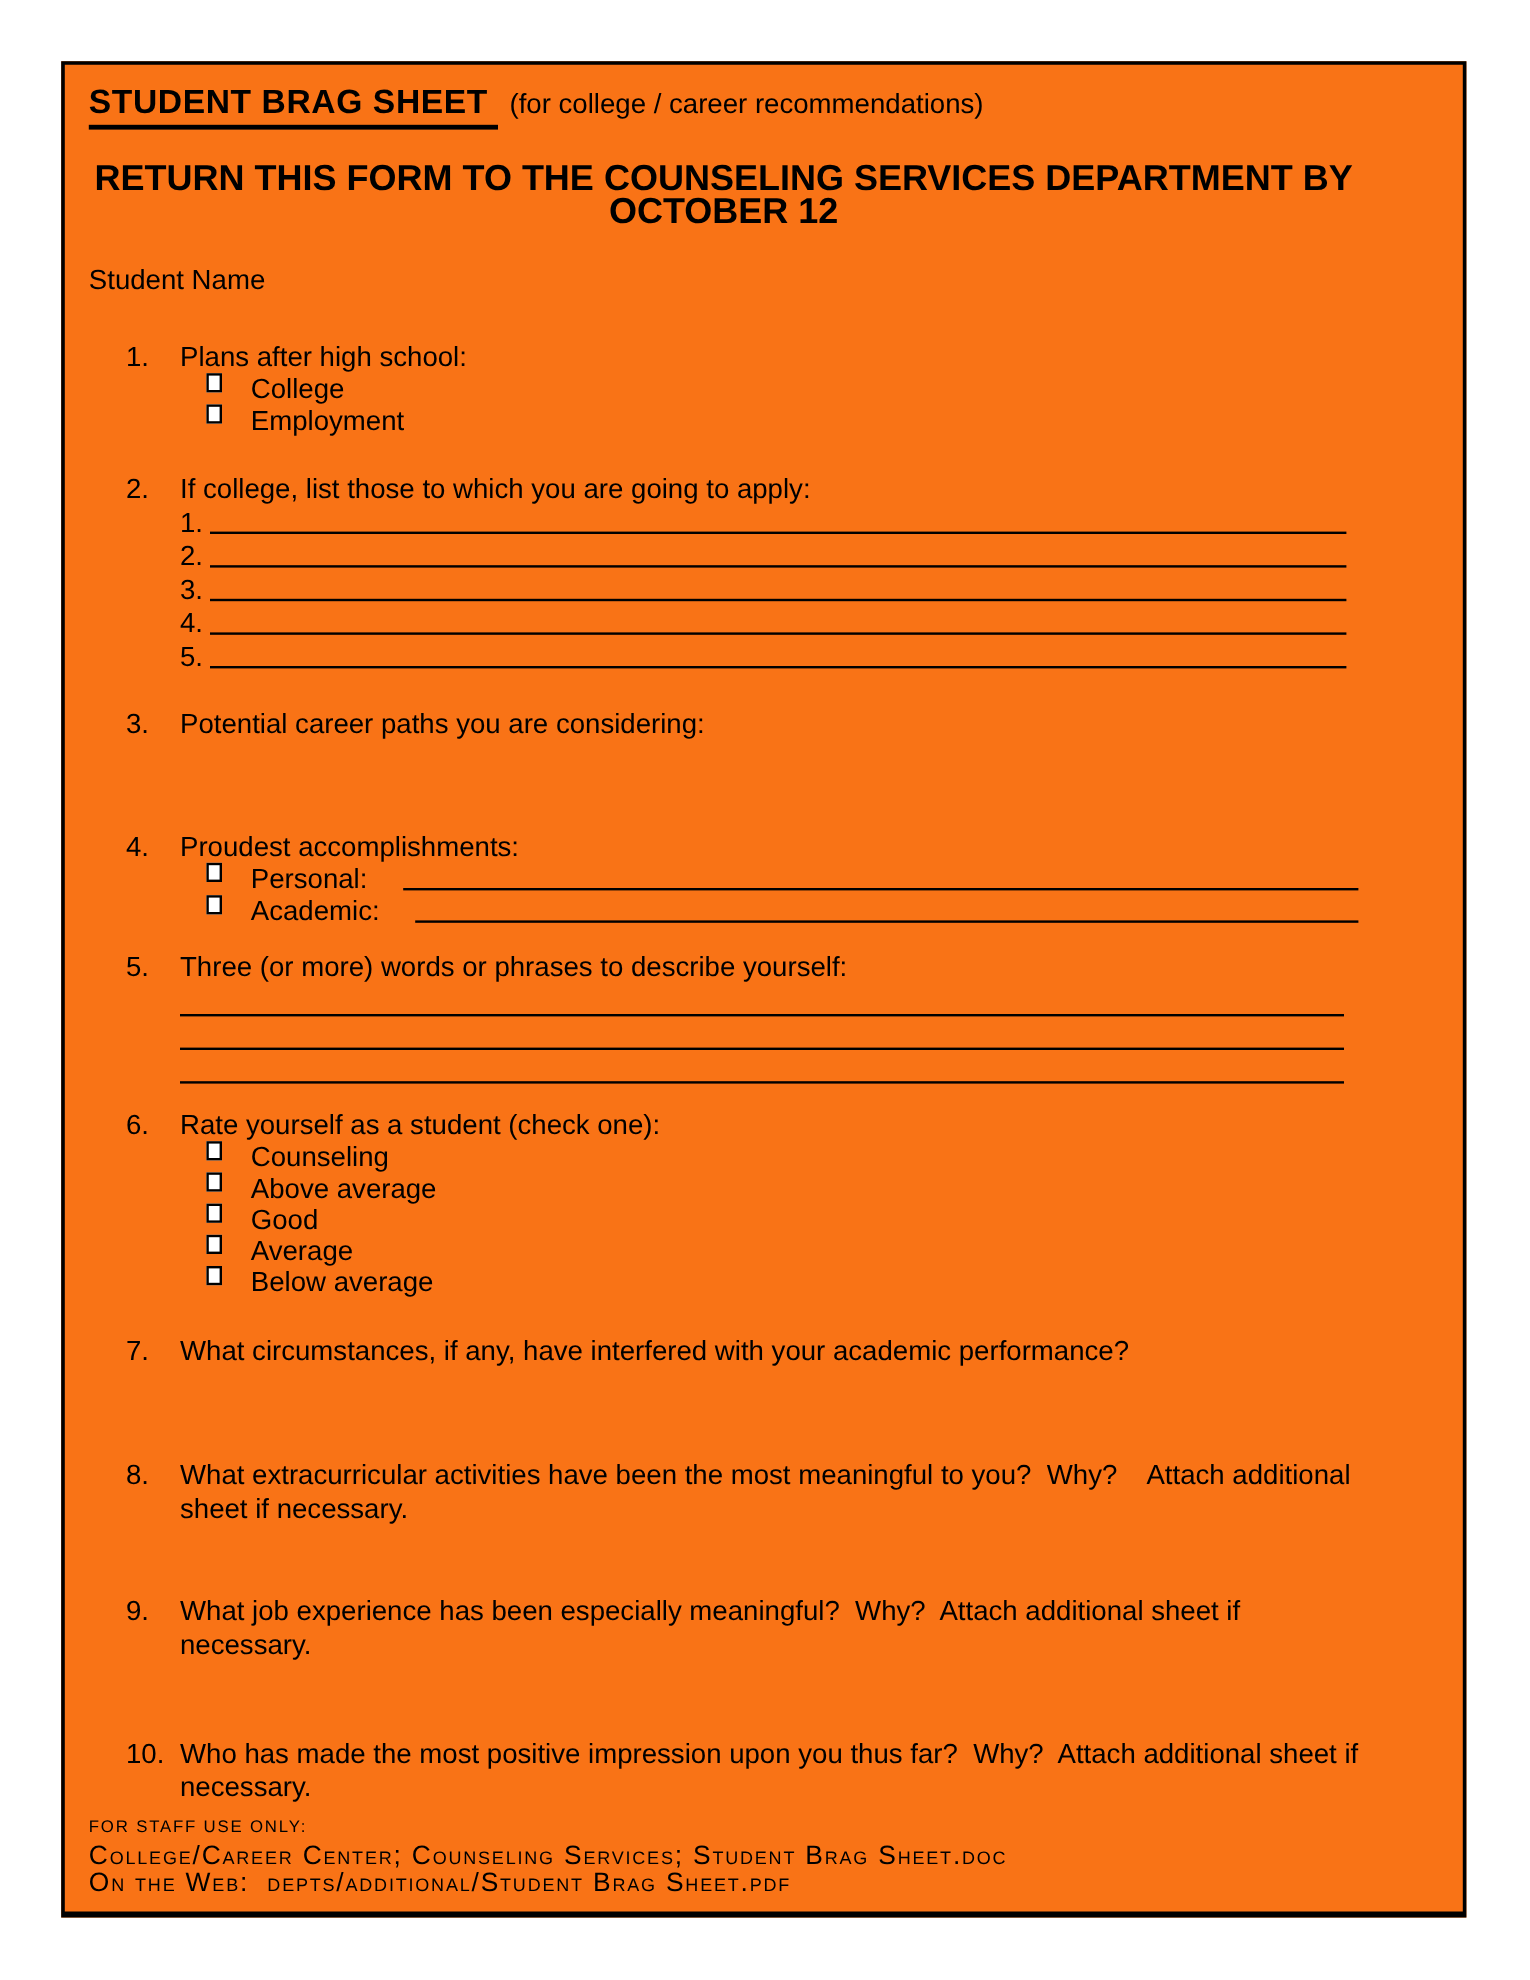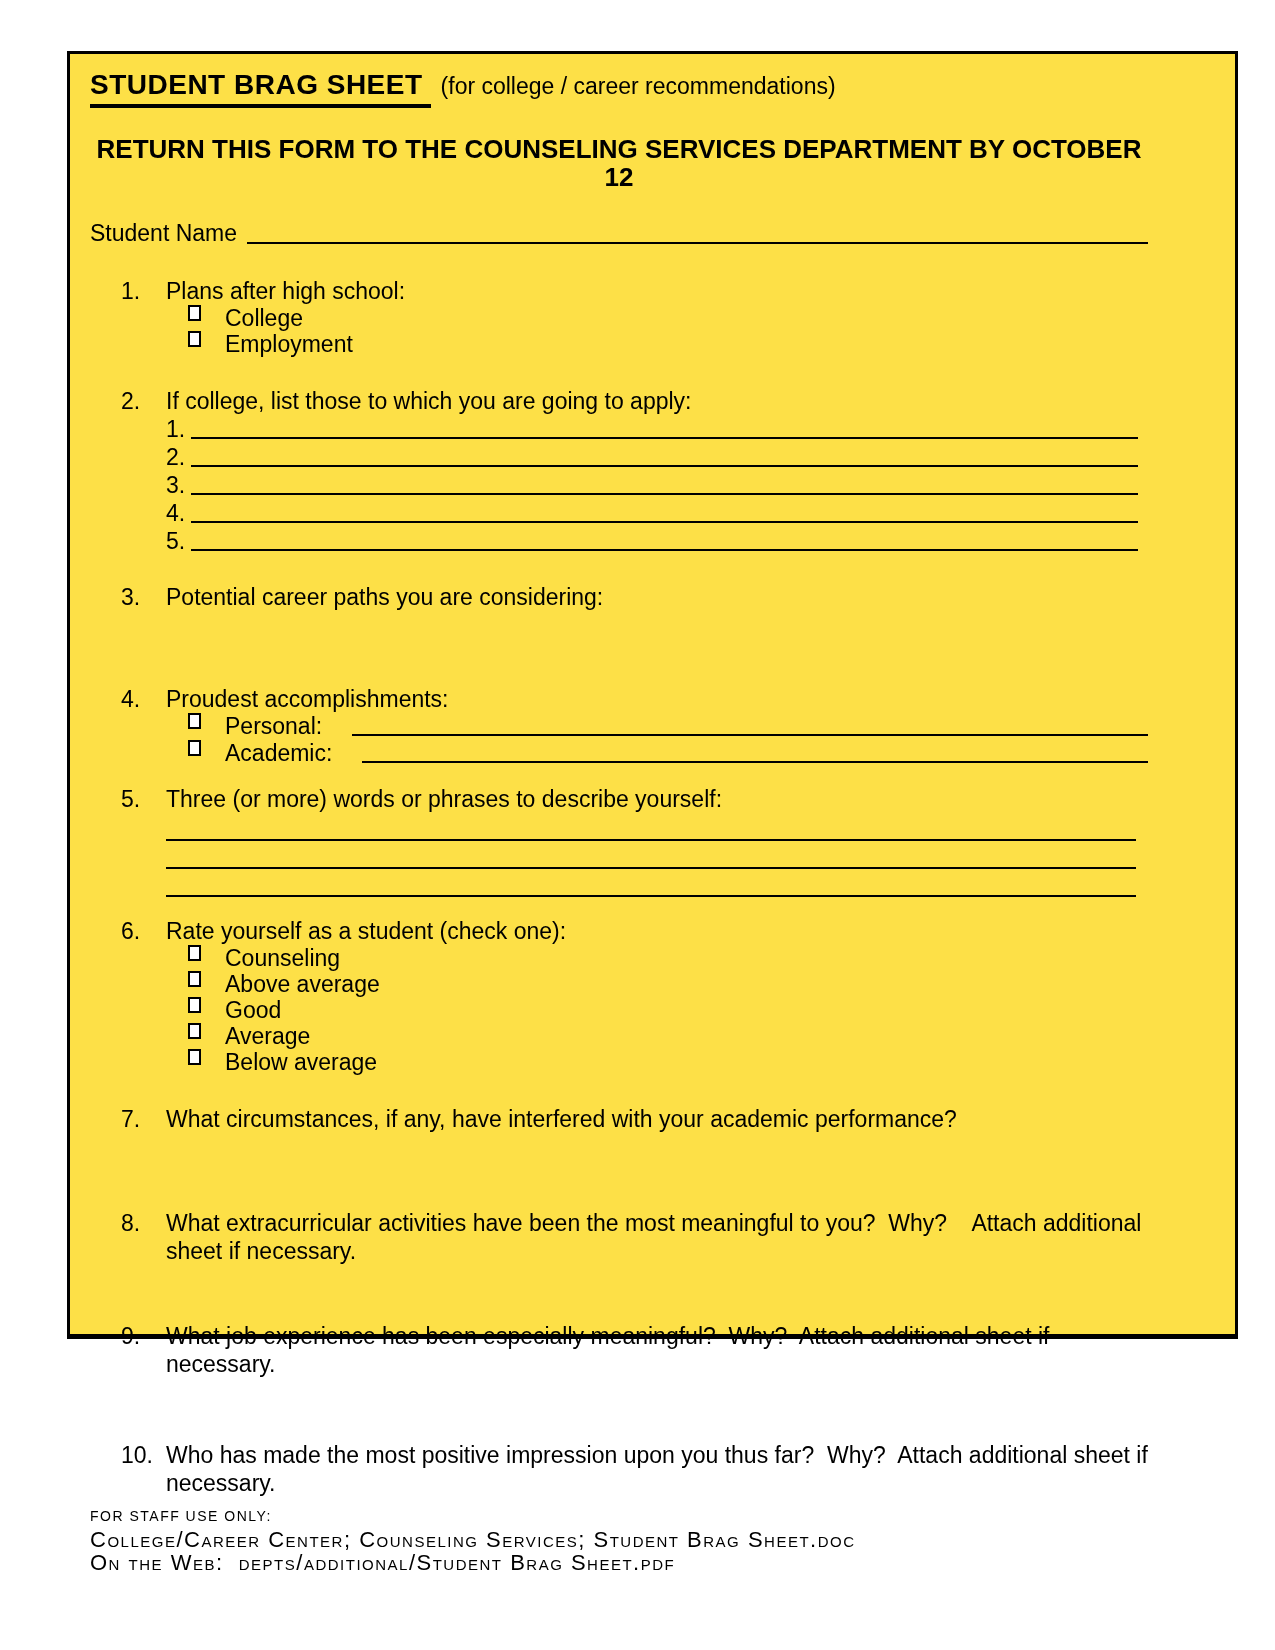--- a/index.html
+++ b/index.html
@@ -2,37 +2,36 @@
 <html><head>
 <meta charset="utf-8">
 <style>
   html,body { margin:0; padding:0; }
   body {
     width:1275px; height:1650px; background:#ffffff; overflow:hidden;
     font-family:"Liberation Sans","DejaVu Sans",sans-serif; color:#000;
     -webkit-font-smoothing:antialiased;
   }
   .sheet {
-    position:absolute; left:51px; top:51px; width:1171px; height:1288px;
+    position:absolute; left:51px; top:51px; width:1171px; height:1547px;
     border:3px solid #000; border-bottom-width:5px; box-sizing:border-box;
-    background:#fde047;
-    margin-left:16px;
+    background:#f97316;
   }
   .content { padding:0 87px 0 20px; font-size:23px; }
 
   .title-line { margin-top:14px; }
   .doc-title {
     display:inline-block; font-size:28px; font-weight:bold; line-height:34px;
     border-bottom:4px solid #000; padding:0 8px 2px 0; letter-spacing:0.5px;
   }
   .title-suffix { font-size:23px; margin-left:10px; }
 
-  .return-line { margin-top:27px; text-align:center; font-weight:bold; font-size:26px; line-height:28px; }
+  .return-line { margin-top:27px; text-align:center; font-weight:bold; font-size:30px; line-height:28px; }
 
-  .student-row { margin-top:27px; display:flex; line-height:30px; }
+  .student-row { margin-top:27px; display:flex; line-height:30px;flex-direction:column; }
   .intro { margin-top:34px; line-height:28px; white-space:pre-wrap; }
 
   .q { display:flex; margin-left:31px; line-height:28px; }
   .qnum { flex:0 0 45px; }
   .qtext { flex:1; white-space:pre-wrap; }
 
   .opt { display:flex; margin-left:98px; height:26px; line-height:26px; }
   .cb { width:9px; height:12px; border:2px solid #000; margin-right:24px; flex:0 0 auto; background:#fff; }
 
   .wline { flex:1; border-bottom:2px solid #000; align-self:flex-end; margin-bottom:4px; }

